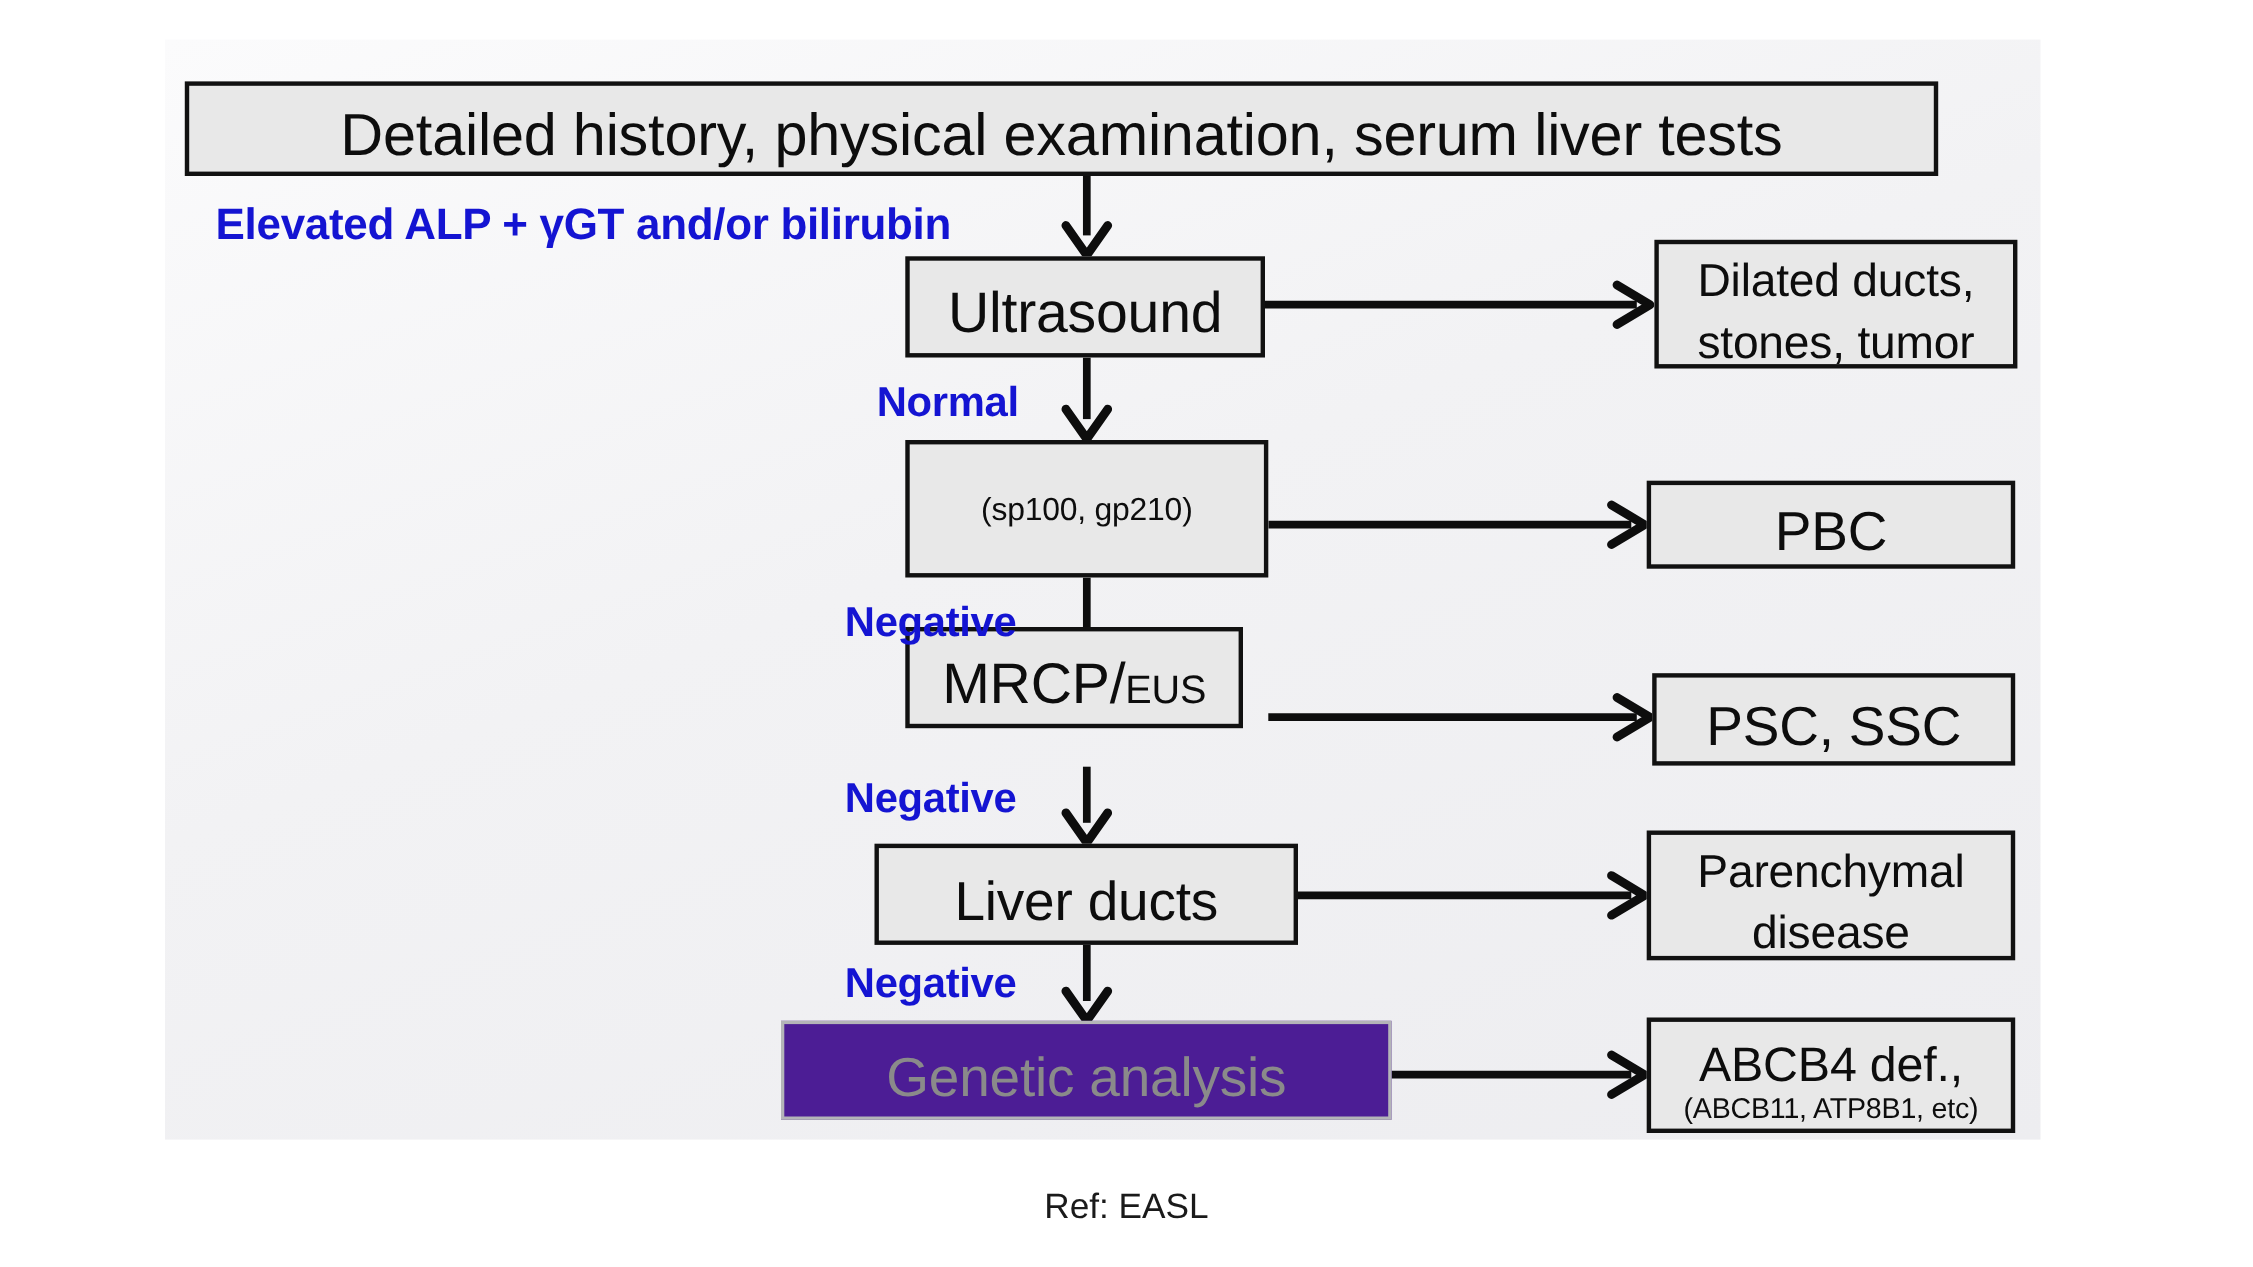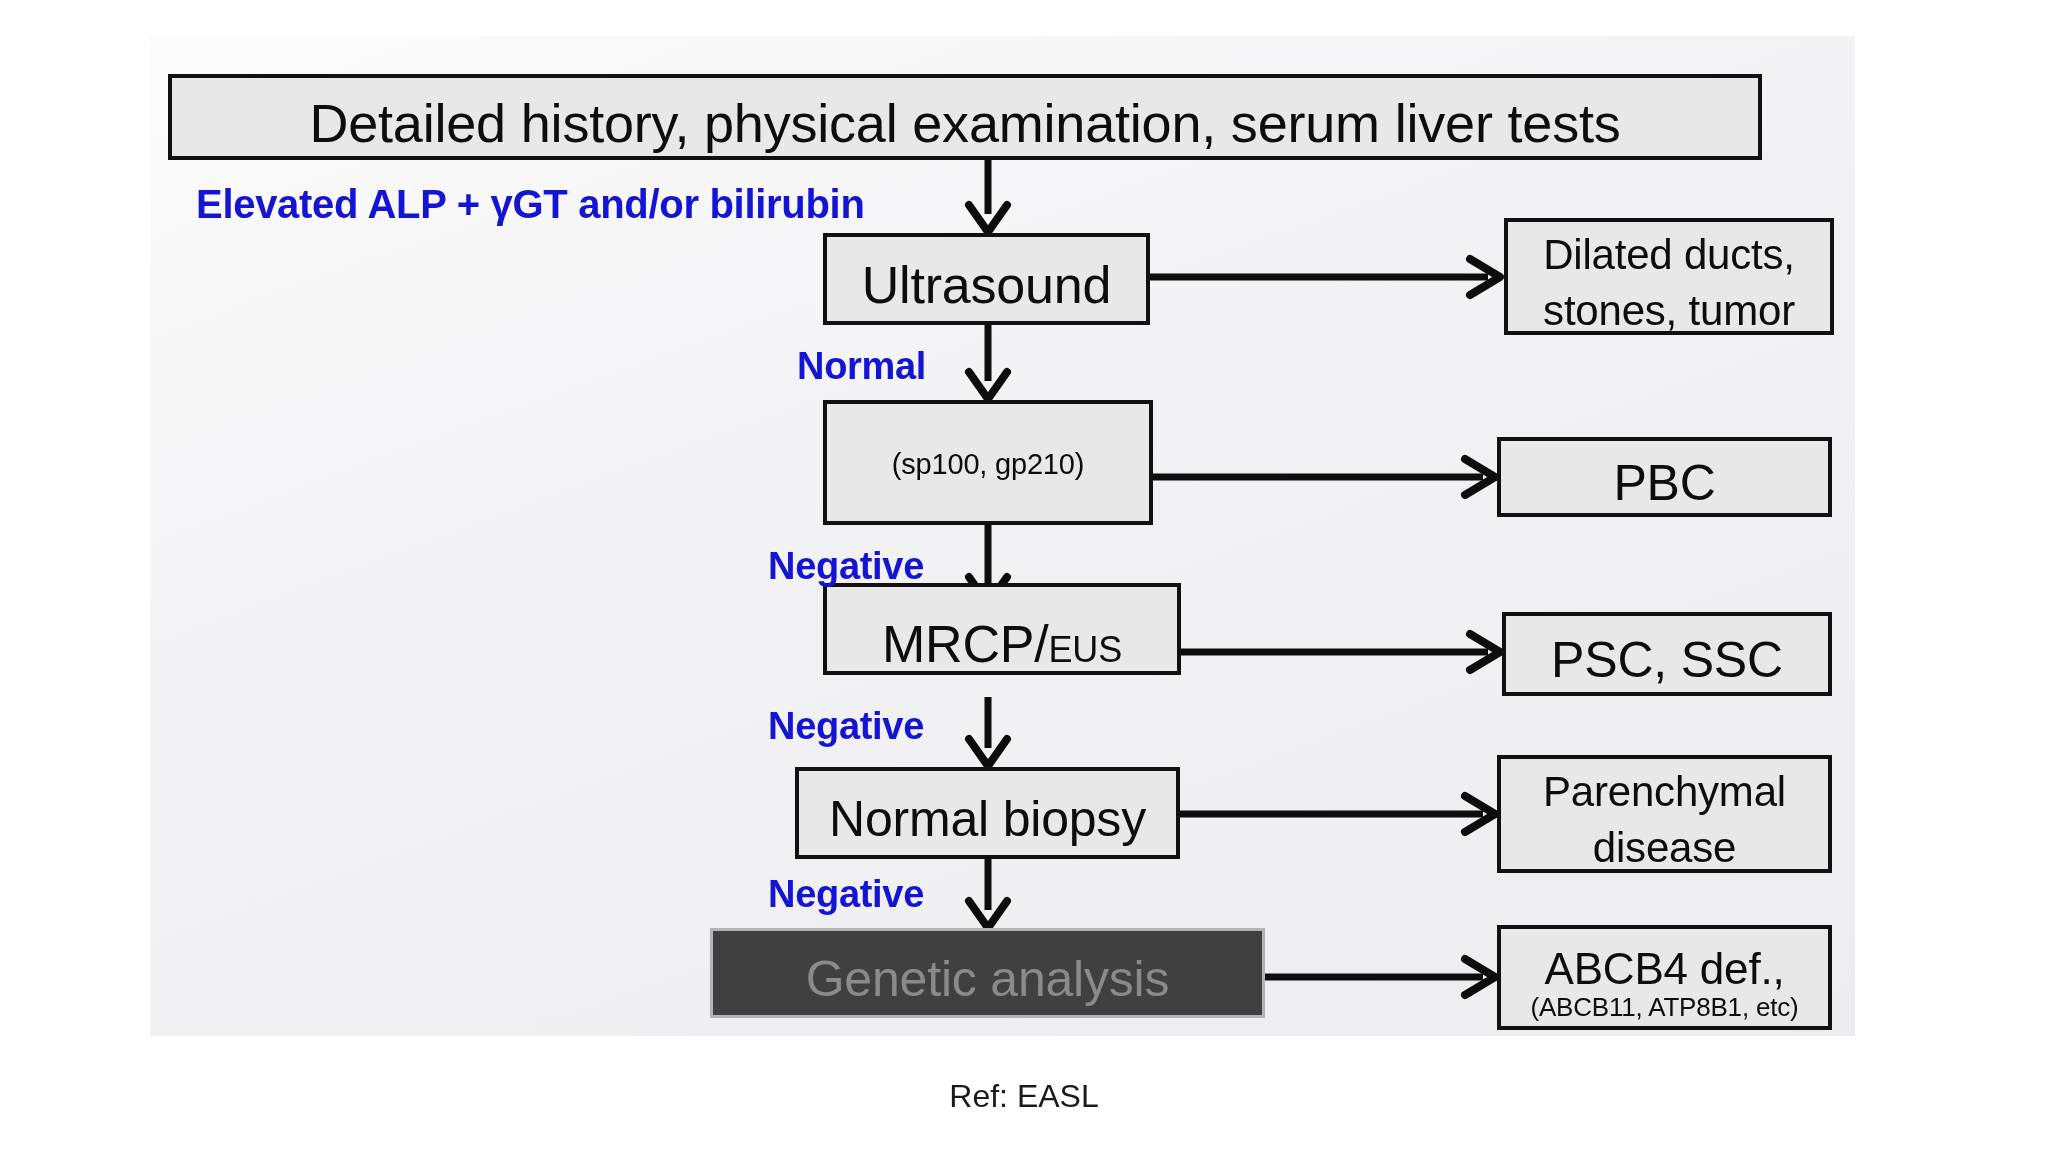--- a/index.html
+++ b/index.html
@@ -44,29 +44,29 @@
   .box .sub  { display: block; white-space: nowrap; }
 
   
   #n-history { left: 168px; top: 74px; width: 1594px; height: 86px; font-size: 54px; }
 
   
   #n-ultrasound { left: 823px; top: 233px; width: 327px; height: 92px; font-size: 52px; }
   #n-ama        { left: 823px; top: 400px; width: 330px; height: 125px; }
   #n-ama .main  { font-size: 50px; }
   #n-ama .sub   { font-size: 29px; margin-top: 4px; }
-  #n-mrcp       { left: 823px; top: 583px; width: 358px; height: 92px; font-size: 52px; justify-content: flex-end; }
+  #n-mrcp       { left: 823px; top: 570px; width: 307px; height: 92px; font-size: 52px; }
   #n-mrcp .eus  { font-size: 36px; }
   #n-biopsy     { left: 795px; top: 767px; width: 385px; height: 92px; font-size: 50px; }
 
   
   #n-genetic {
     left: 710px; top: 928px; width: 555px; height: 90px;
     font-size: 50px;
-    background: #404040;
+    background: #4c1d95;
     border: 3px solid #b4b4b8;
     color: #8a8a8a;
   }
 
   
   #o-ducts  { left: 1504px; top: 218px; width: 330px; height: 117px; font-size: 42px; }
   #o-pbc    { left: 1497px; top: 437px; width: 335px; height: 80px; font-size: 50px; }
   #o-psc    { left: 1502px; top: 612px; width: 330px; height: 84px; font-size: 50px; }
   #o-paren  { left: 1497px; top: 755px; width: 335px; height: 118px; font-size: 42px; }
   #o-abcb4  { left: 1497px; top: 925px; width: 335px; height: 105px; }
@@ -175,21 +175,21 @@
 
 <div class="box" id="n-ama">
   <span class="sub">(sp100, gp210)</span>
 </div>
 
 <div class="box" id="n-mrcp">
   <span class="main"><span>MRCP/</span><span class="eus">EUS</span></span>
 </div>
 
 <div class="box" id="n-biopsy">
-  <span class="main">Normal biopsy</span>
+  <span class="main">Liver ducts</span>
 </div>
 
 <div class="box" id="n-genetic">
   <span class="main">Genetic analysis</span>
 </div>
 
 <div class="box" id="o-ducts">
   <span class="main">Dilated ducts,</span>
   <span class="main">stones, tumor</span>
 </div>

